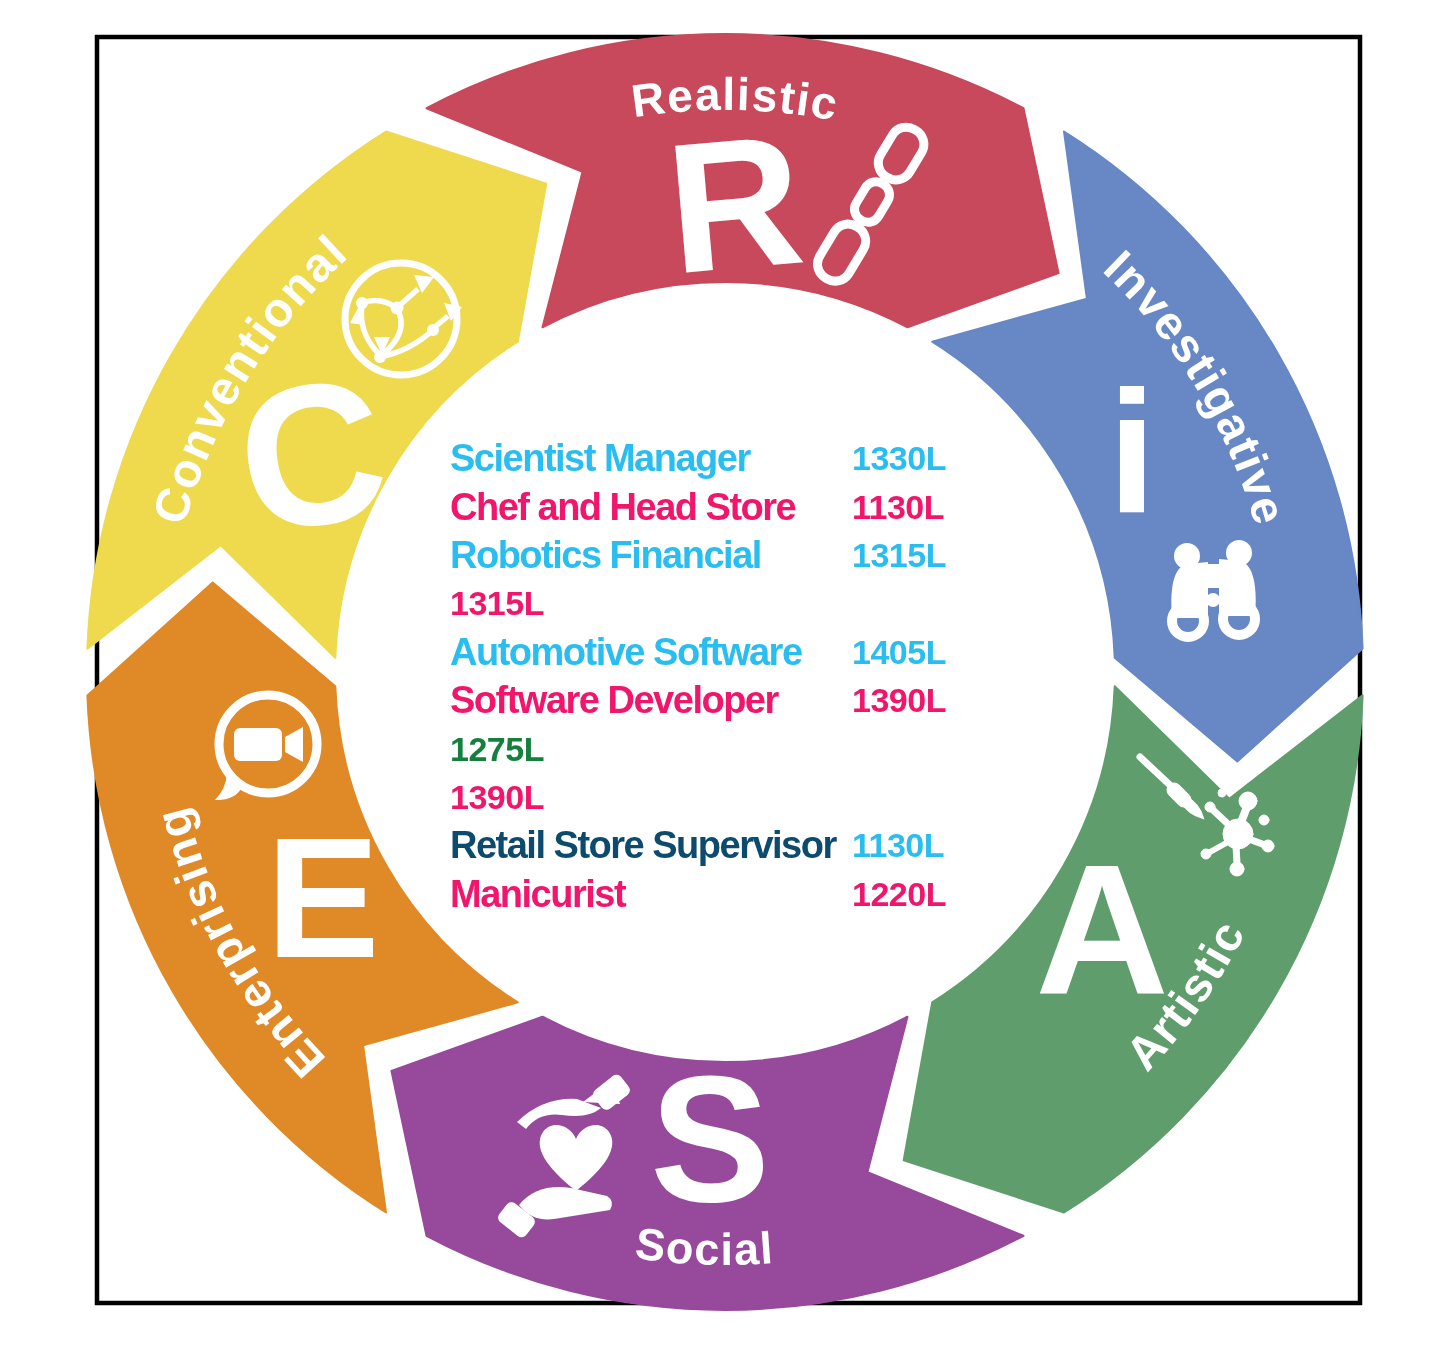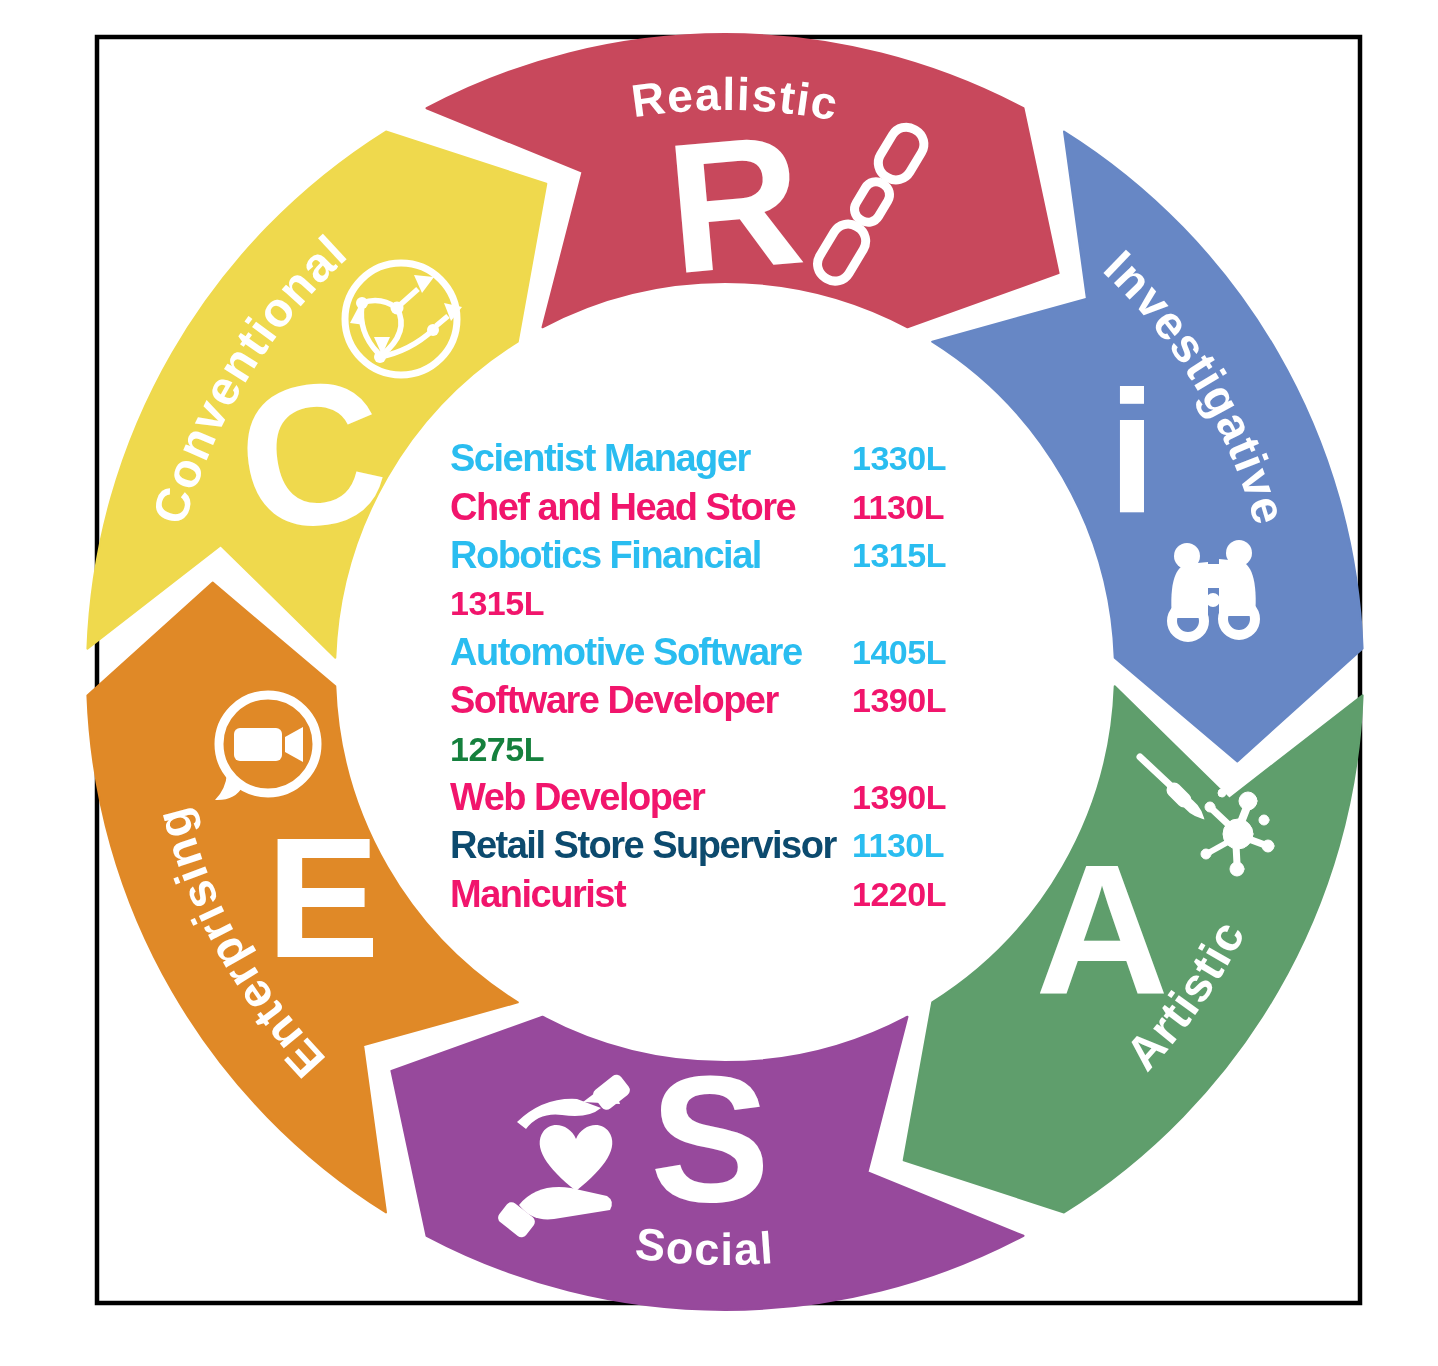--- a/index.html
+++ b/index.html
@@ -137,21 +137,20 @@
         <span class="clex" style="color:#2abdf0">1405L</span>
       </div>
       <div class="career-row">
         <span class="cname" style="color:#f1156c">Software Developer</span>
         <span class="clex" style="color:#f1156c">1390L</span>
       </div>
       <div class="career-row">
         <span class="clex" style="color:#15803d">1275L</span>
       </div>
       <div class="career-row">
-        <span class="cname" style="color:#f1156c">Web Developer</span>
         <span class="clex" style="color:#f1156c">1390L</span>
       </div>
       <div class="career-row">
         <span class="cname" style="color:#0c4a6e">Retail Store Supervisor</span>
         <span class="clex" style="color:#2abdf0">1130L</span>
       </div>
       <div class="career-row">
         <span class="cname" style="color:#f1156c">Manicurist</span>
         <span class="clex" style="color:#f1156c">1220L</span>
       </div>

